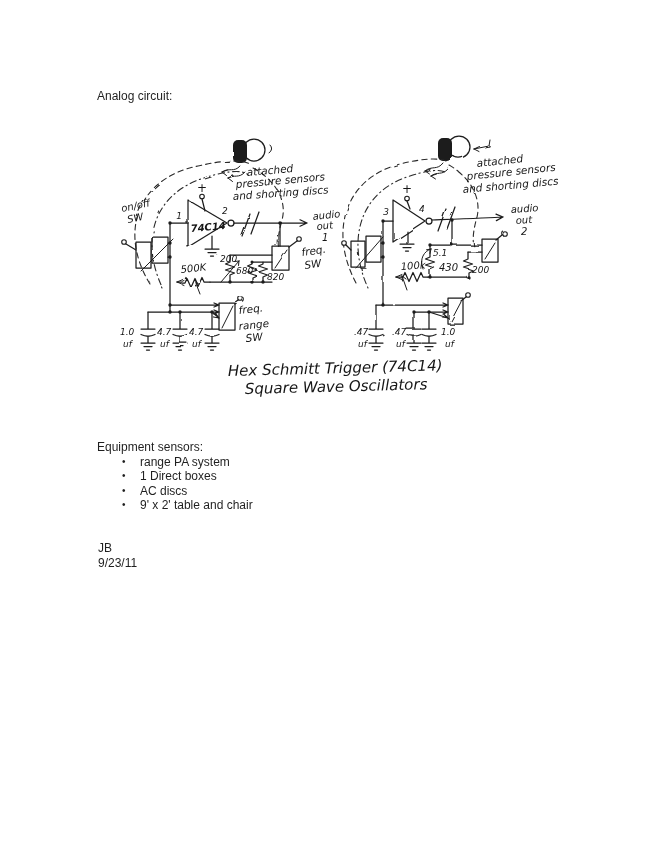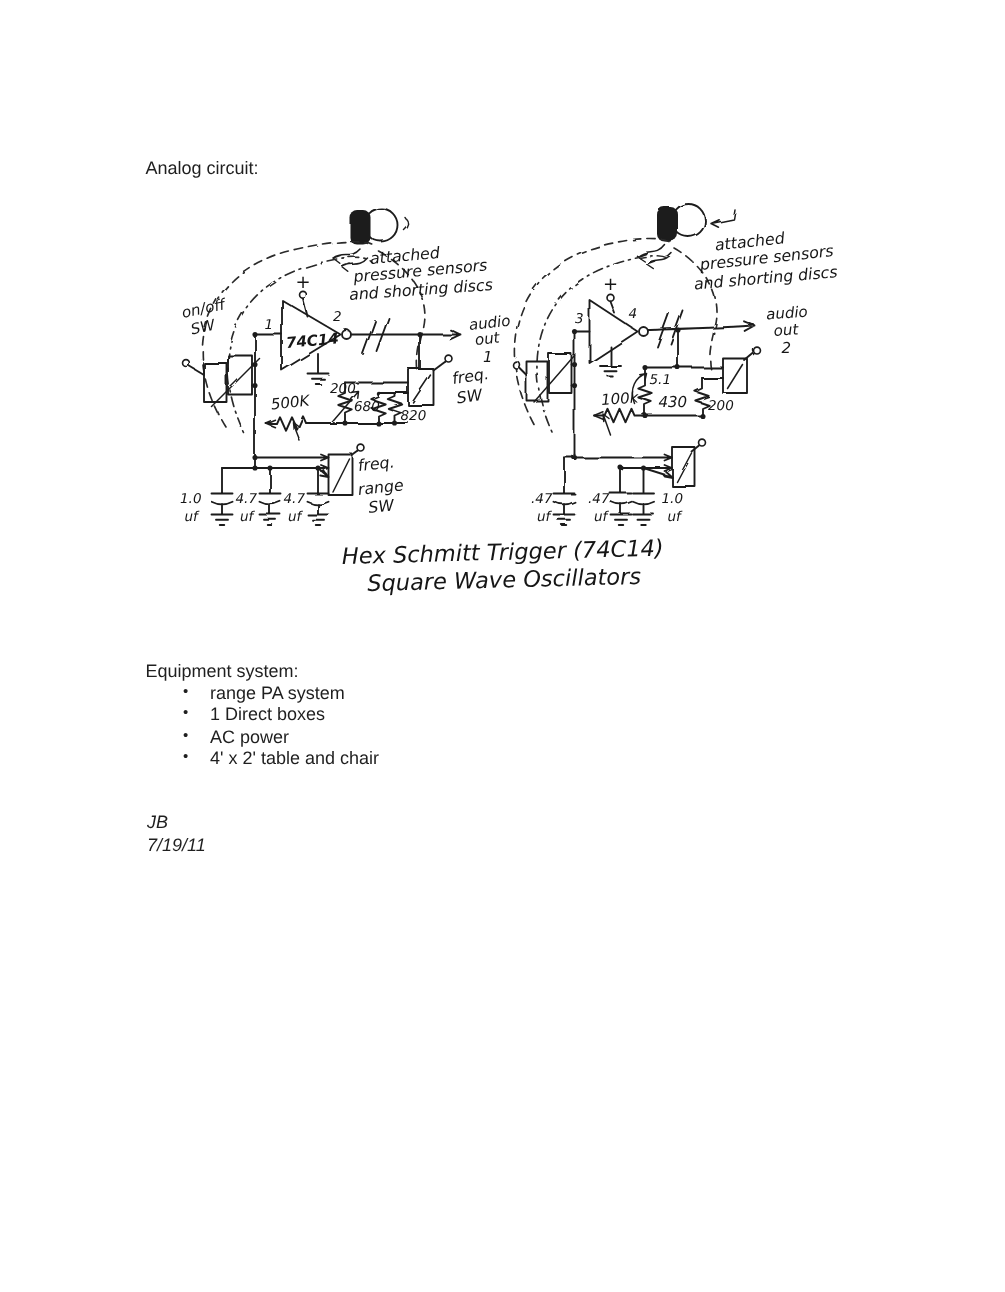--- a/index.html
+++ b/index.html
@@ -1,24 +1,24 @@
 <!DOCTYPE html>
 <html><head>
 <meta charset="utf-8">
 <style>
   html,body{margin:0;padding:0;background:#fff;}
   .page{
     position:relative;width:670px;height:861px;background:#ffffff;
     font-family:"Liberation Sans", sans-serif;color:#1f1f1f;overflow:hidden;
   }
-  .heading{position:absolute;left:97px;top:89px;font-size:12px;margin-top:16px;}
+  .heading{position:absolute;left:97px;top:89px;font-size:12px;}
   .equipment{position:absolute;left:97px;top:440px;font-size:12px;line-height:14.6px;}
   .eq-row{display:flex;}
   .eq-bullet{width:18px;margin-left:25px;text-align:left;font-size:10px;line-height:14.6px;}
-  .footer{position:absolute;left:98px;top:541px;font-size:12px;font-style:italic;line-height:14.5px;}
+  .footer{position:absolute;left:98px;top:541px;font-size:12px;line-height:14.5px;}
   svg.schematic{position:absolute;left:0;top:0;}
   .wire{fill:none;stroke:#1d1d1d;stroke-width:1.25;stroke-linecap:round;stroke-linejoin:round;}
   .thin{fill:none;stroke:#1d1d1d;stroke-width:1;stroke-linecap:round;}
   .dash{fill:none;stroke:#2a2a2a;stroke-width:1.1;stroke-linecap:round;stroke-dasharray:5.5 4;}
   .dashdot{fill:none;stroke:#2a2a2a;stroke-width:1.1;stroke-linecap:round;stroke-dasharray:1.2 3.5 6.5 3.5;}
   .dot{fill:#1d1d1d;stroke:none;}
   .hw{font-family:"DejaVu Sans", sans-serif;font-style:italic;fill:#161616;}
   .hw9{font-size:9px;} .hw10{font-size:10px;} .hw11{font-size:10.5px;}
   .hw12{font-size:12px;} .cap15{font-size:15px;}
   .hwb{font-weight:bold;}
@@ -268,37 +268,37 @@
       </g>
     </g>
 
     <g>
       <text class="hw cap15" x="228" y="376" transform="rotate(-1.5 228 376)">Hex Schmitt Trigger (74C14)</text>
       <text class="hw cap15" x="245" y="394" transform="rotate(-1.5 245 394)">Square Wave Oscillators</text>
     </g>
   </svg>
 
   <div class="equipment">
-    <div>Equipment system:</div>
+    <div>Equipment sensors:</div>
     <div class="eq-row">
       <span class="eq-bullet">•</span>
       <span>range PA system</span>
     </div>
     <div class="eq-row">
       <span class="eq-bullet">•</span>
       <span>1 Direct boxes</span>
     </div>
     <div class="eq-row">
       <span class="eq-bullet">•</span>
-      <span>AC power</span>
+      <span>AC discs</span>
     </div>
     <div class="eq-row">
       <span class="eq-bullet">•</span>
-      <span>4' x 2' table and chair</span>
+      <span>9' x 2' table and chair</span>
     </div>
   </div>
 
   <div class="footer">
     <div>JB</div>
-    <div>7/19/11</div>
+    <div>9/23/11</div>
   </div>
 
 </div>
 
 </body></html>

